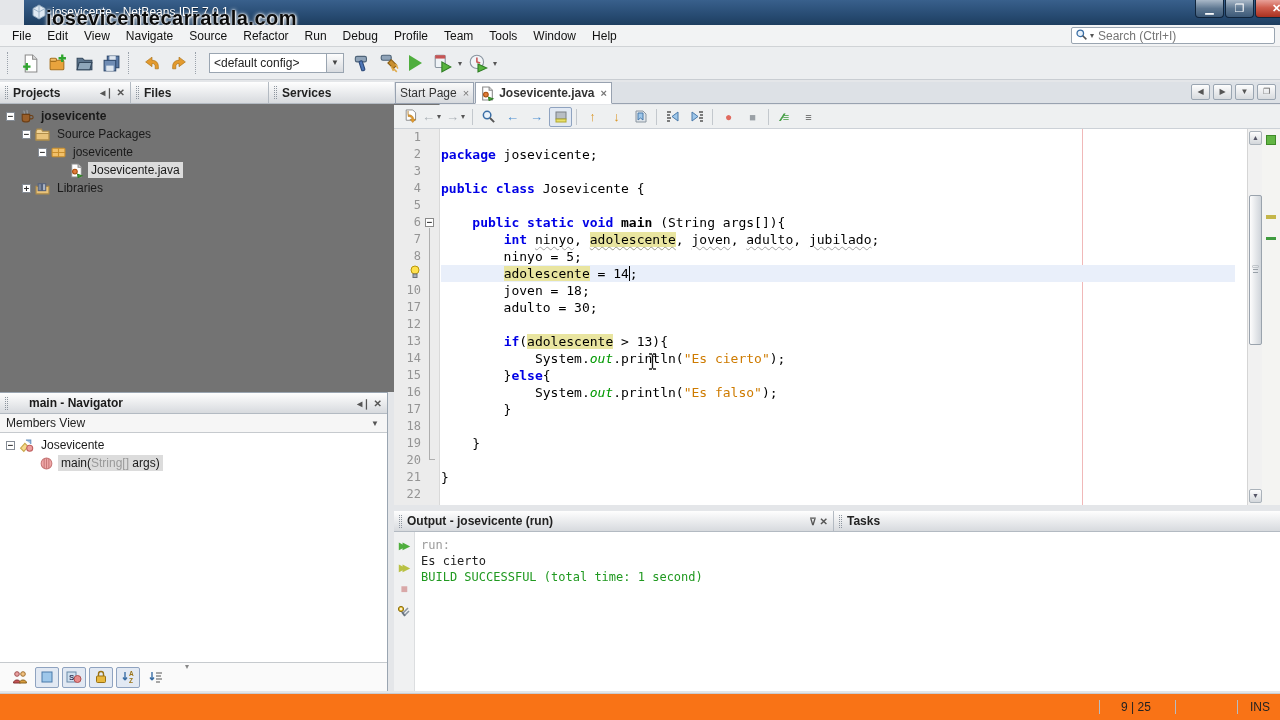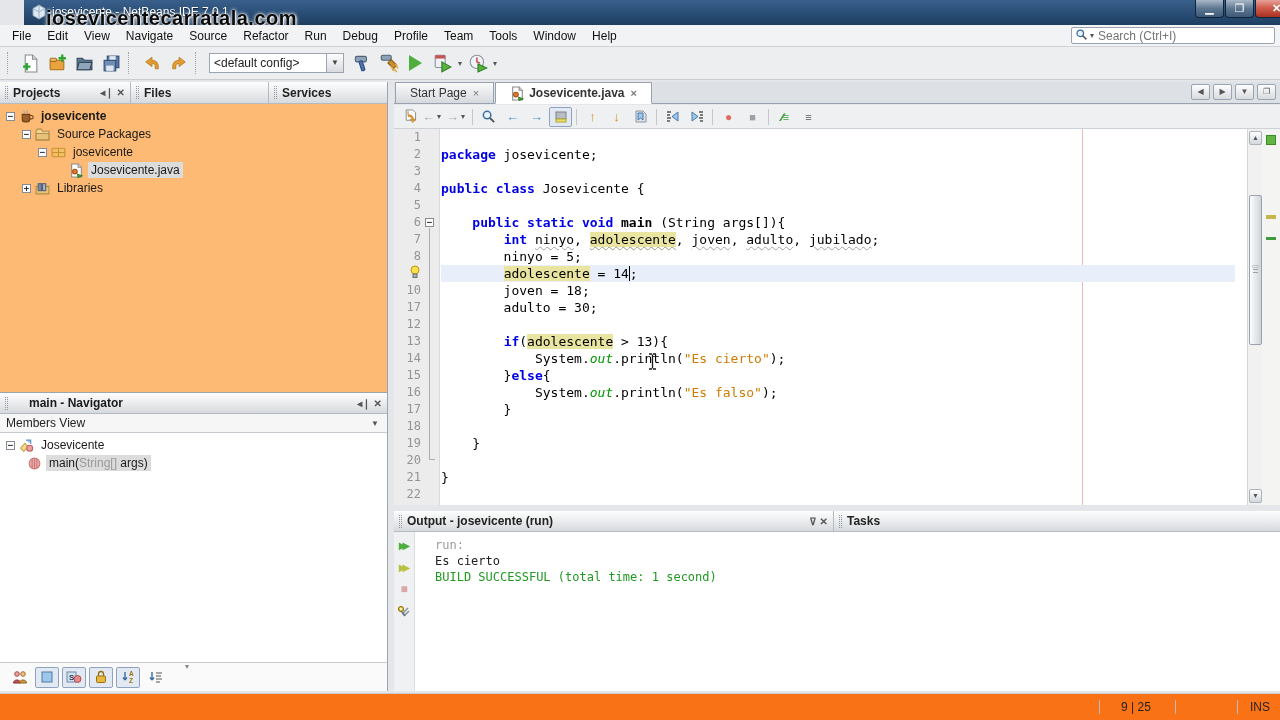--- a/index.html
+++ b/index.html
@@ -38,21 +38,21 @@
   .grip{width:4px;height:22px;border-left:1px dotted #9aa2ab;margin:0 6px 0 3px;}
   .tbtn{width:27px;height:27px;display:flex;align-items:center;justify-content:center;}
   .combo{display:flex;align-items:center;height:20px;margin:0 4px;}
   .combo .val{width:118px;height:20px;background:#fff;border:1px solid #9aa5b1;
     padding:2px 4px;font-size:12px;color:#222;white-space:nowrap;overflow:hidden;}
   .combo .dd{width:17px;height:20px;border:1px solid #9aa5b1;border-left:none;
     background:linear-gradient(#fdfdfd,#d8dbdf);text-align:center;font-size:8px;line-height:18px;color:#444;}
   .run-tri{width:0;height:0;border-left:13px solid #4fae3e;border-top:8px solid transparent;border-bottom:8px solid transparent;}
 
   
-  .projects-panel{position:absolute;left:0;top:82px;width:388px;height:310px;background:#fdba74;
+  .projects-panel{position:absolute;left:0;top:82px;width:440px;height:310px;background:#737373;
     border-right:1px solid #9aa5b1;}
   .panel-header{display:flex;height:22px;}
   .ph-seg{display:flex;align-items:center;gap:5px;padding:0 5px;font-weight:bold;color:#222;
     background:linear-gradient(#fefefe,#d7dade);border-right:1px solid #b3bac2;border-bottom:1px solid #b3bac2;}
   .ph-grip{width:3px;height:13px;border-left:1px dotted #8d959e;border-right:1px dotted #8d959e;}
   .ph-btns{margin-left:auto;display:flex;gap:3px;color:#555;font-size:10px;}
   .tree{padding-top:3px;}
   .tree-row{height:18px;display:flex;align-items:center;white-space:nowrap;}
   .expander{width:9px;height:9px;min-width:9px;border:1px solid #848b94;background:#fff;
     font:bold 9px/7px "DejaVu Sans Mono",monospace;text-align:center;color:#333;margin-right:4px;}
@@ -72,21 +72,21 @@
   .members-bar .caret-down{margin-left:auto;}
   .filter-bar{position:absolute;left:0;bottom:0;width:100%;height:29px;border-top:1px solid #c6cace;
     background:#fafafa;display:flex;align-items:center;gap:3px;padding:0 8px;}
   .fbtn{width:24px;height:21px;display:flex;align-items:center;justify-content:center;border:1px solid transparent;}
   .fbtn.pressed{border:1px solid #8fa3c0;background:#e2e9f3;border-radius:2px;}
   .collapse-handle{position:absolute;left:185px;top:-1px;font-size:8px;color:#888;}
 
   
   .tabs-row{position:absolute;left:394px;top:82px;right:0;height:22px;background:#dde1e6;
     border-bottom:1px solid #98a2b0;display:flex;align-items:flex-end;padding-left:1px;}
-  .etab{height:21px;display:flex;align-items:center;padding:0 14px;margin-right:1px;
+  .etab{height:21px;display:flex;align-items:center;padding:0 4px;margin-right:1px;
     background:linear-gradient(#fafafa,#d6d9dd);border:1px solid #98a2b0;border-bottom:none;color:#333;}
   .etab .close-x{font-size:11px;color:#777;margin-left:6px;}
   .etab.active{background:#fff;font-weight:bold;border-bottom:1px solid #fff;margin-bottom:-1px;height:22px;}
   .etab .tree-icon{margin-right:4px;}
   .tab-nav{position:absolute;right:4px;top:2px;display:flex;gap:3px;}
   .tnav-btn{width:19px;height:16px;border:1px solid #9aa5b1;border-radius:2px;
     background:linear-gradient(#fdfdfd,#d8dbdf);font-size:8px;color:#555;text-align:center;line-height:14px;}
 
   .editor-toolbar{position:absolute;left:394px;top:105px;right:0;height:24px;background:#eef0f1;
     border-bottom:1px solid #ccd1d7;display:flex;align-items:center;padding-left:3px;gap:1px;}
@@ -140,21 +140,21 @@
   .out-seg1{width:440px;}
   .out-seg2{flex:1;}
   .out-body{position:absolute;left:0;top:21px;right:0;bottom:0;display:flex;}
   .out-strip{width:21px;background:#f0f1f2;border-right:1px solid #dcdee0;display:flex;flex-direction:column;
     align-items:center;padding-top:5px;gap:6px;}
   .obtn{width:17px;height:16px;display:flex;align-items:center;justify-content:center;
     font-size:10px;letter-spacing:-4px;padding-right:3px;}
   .o-green{color:#4fae3e;}
   .o-yellow{color:#b9c144;}
   .o-stop{color:#d9a8a8;font-size:12px;letter-spacing:0;padding:0;}
-  .out-content{flex:1;padding:5px 0 0 20px;font:12px/16px "DejaVu Sans Mono",monospace;}
+  .out-content{flex:1;padding:5px 0 0 6px;font:12px/16px "DejaVu Sans Mono",monospace;}
   .out-line.dim{color:#9b9b9b;}
   .out-line.plain{color:#222;}
   .out-line.success{color:#209920;}
 
   
   .statusbar{position:absolute;left:0;top:693px;width:1280px;height:27px;background:#f97316;border-top:1px solid #c8ccd2;}
   .sb-sep{position:absolute;top:6px;width:1px;height:14px;background:#b7bcc2;}
   .sb-pos{position:absolute;right:112px;top:6px;width:64px;text-align:center;color:#222;}
   .sb-ins{position:absolute;right:10px;top:6px;color:#222;}
 </style>
@@ -382,21 +382,21 @@
           <span class="expander">−</span>
           <span class="tree-icon">
             <svg width="15" height="15" viewBox="0 0 14 14">
               <path d="M1.5 9.5l4-4.5 3 3-4 4.5z" fill="#f5d98c" stroke="#c9a84c"></path>
               <path d="M6.5 2h4.5v3.5" fill="#9fc3e8" stroke="#6a93c0"></path>
               <circle cx="10" cy="9.5" r="2.8" fill="#ec9f9f" stroke="#c06060"></circle>
             </svg>
           </span>
           <span class="tree-label">Josevicente</span>
         </div>
-        <div class="tree-row selected" style="padding-left: 12px;">
+        <div class="tree-row selected" style="padding-left: 24px;">
           <span class="exp-spacer"></span>
           <span class="tree-icon">
             <svg width="15" height="15" viewBox="0 0 14 14">
               <circle cx="7" cy="7" r="5" fill="#f0a8a8" stroke="#c87878"></circle>
               <path d="M7 2v10M4.8 2.6v8.8M9.2 2.6v8.8" stroke="#c87878"></path>
             </svg>
           </span>
           <span class="tree-label"><span>main(</span><span class="dim">String[]</span><span> args)</span></span>
         </div>
       </div>

